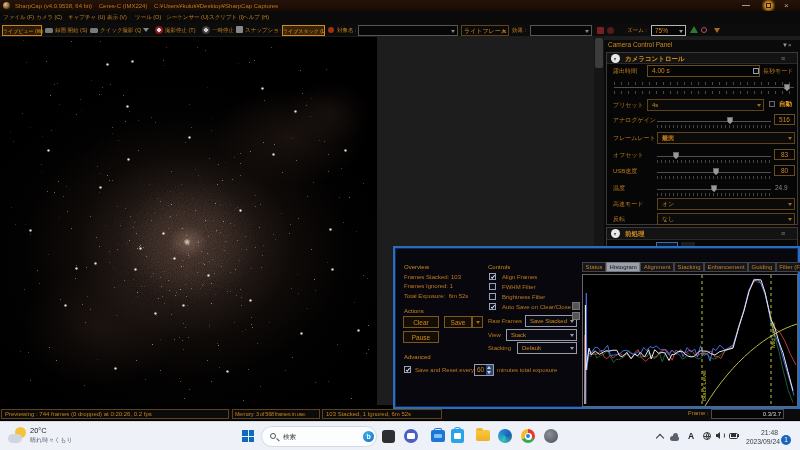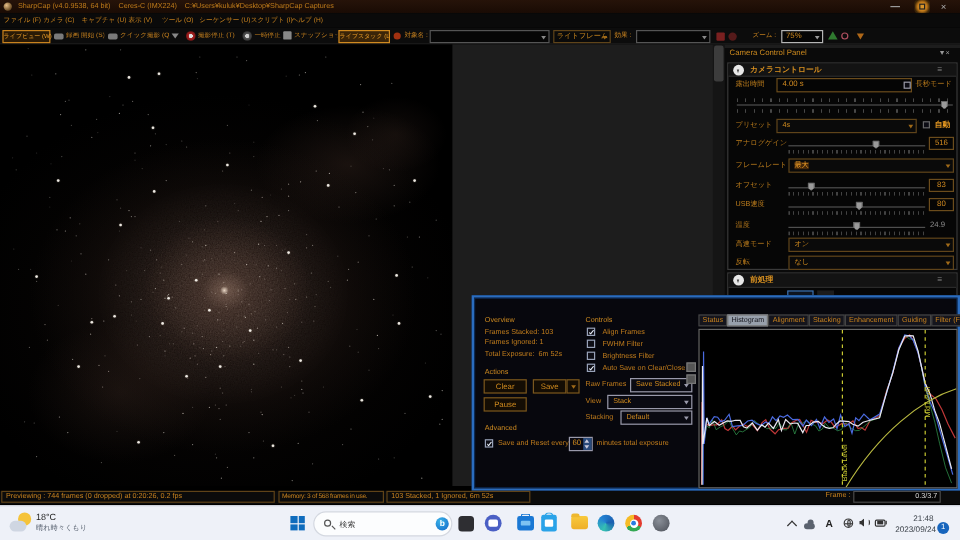--- a/index.html
+++ b/index.html
@@ -607,21 +607,21 @@
  <div class="ab" style="left:322px;top:0px;width:120px;height:10px;border:1px solid #5f4318;color:#c8821e;font-size:6px;line-height:8px;padding-left:3px;">103 Stacked, 1 Ignored, 6m 52s</div>
  <div class="ab" style="left:688px;top:1px;color:#c8821e;font-size:6px;">Frame :</div>
  <div class="ab" style="left:711px;top:0px;width:73px;height:10px;border:1px solid #4a4a4a;background:#050505;color:#d8d8d8;font-size:6px;line-height:8px;text-align:right;padding-right:2px;">0.3/3.7</div>
 </div>
 
 <div class="ab" style="left:0;top:421px;width:800px;height:29px;background:#eef1f8;border-top:1px solid #d4d9e3;">
  <div class="ab" style="left:8px;top:5px;width:18px;height:18px;">
    <div class="ab" style="left:7px;top:0px;width:11px;height:11px;border-radius:50%;background:#f5c33a;"></div>
    <div class="ab" style="left:0px;top:7px;width:14px;height:9px;border-radius:5px;background:#cfd6e2;"></div>
  </div>
- <div class="ab" style="left:30px;top:4px;font-size:7.5px;color:#1d1d1d;">18°C</div>
+ <div class="ab" style="left:30px;top:4px;font-size:7.5px;color:#1d1d1d;">20°C</div>
  <div class="ab" style="left:30px;top:14px;font-size:6px;color:#5a6472;">晴れ時々くもり</div>
  <div class="ab" style="left:242px;top:8px;width:12px;height:12px;">
   <div class="ab" style="left:0;top:0;width:5.5px;height:5.5px;background:#0f6cbd;"></div>
   <div class="ab" style="left:6.5px;top:0;width:5.5px;height:5.5px;background:#0f6cbd;"></div>
   <div class="ab" style="left:0;top:6.5px;width:5.5px;height:5.5px;background:#0f6cbd;"></div>
   <div class="ab" style="left:6.5px;top:6.5px;width:5.5px;height:5.5px;background:#0f6cbd;"></div>
  </div>
  <div class="ab" style="left:261px;top:3.5px;width:116px;height:21px;border-radius:11px;background:#fcfdfe;border:1px solid #d4d8e0;">
    <div class="ab" style="left:8px;top:6px;width:6px;height:6px;border:1.2px solid #555;border-radius:50%;"></div>
    <div class="ab" style="left:13.5px;top:12.5px;width:3.5px;height:1.2px;background:#555;transform:rotate(45deg);"></div>

